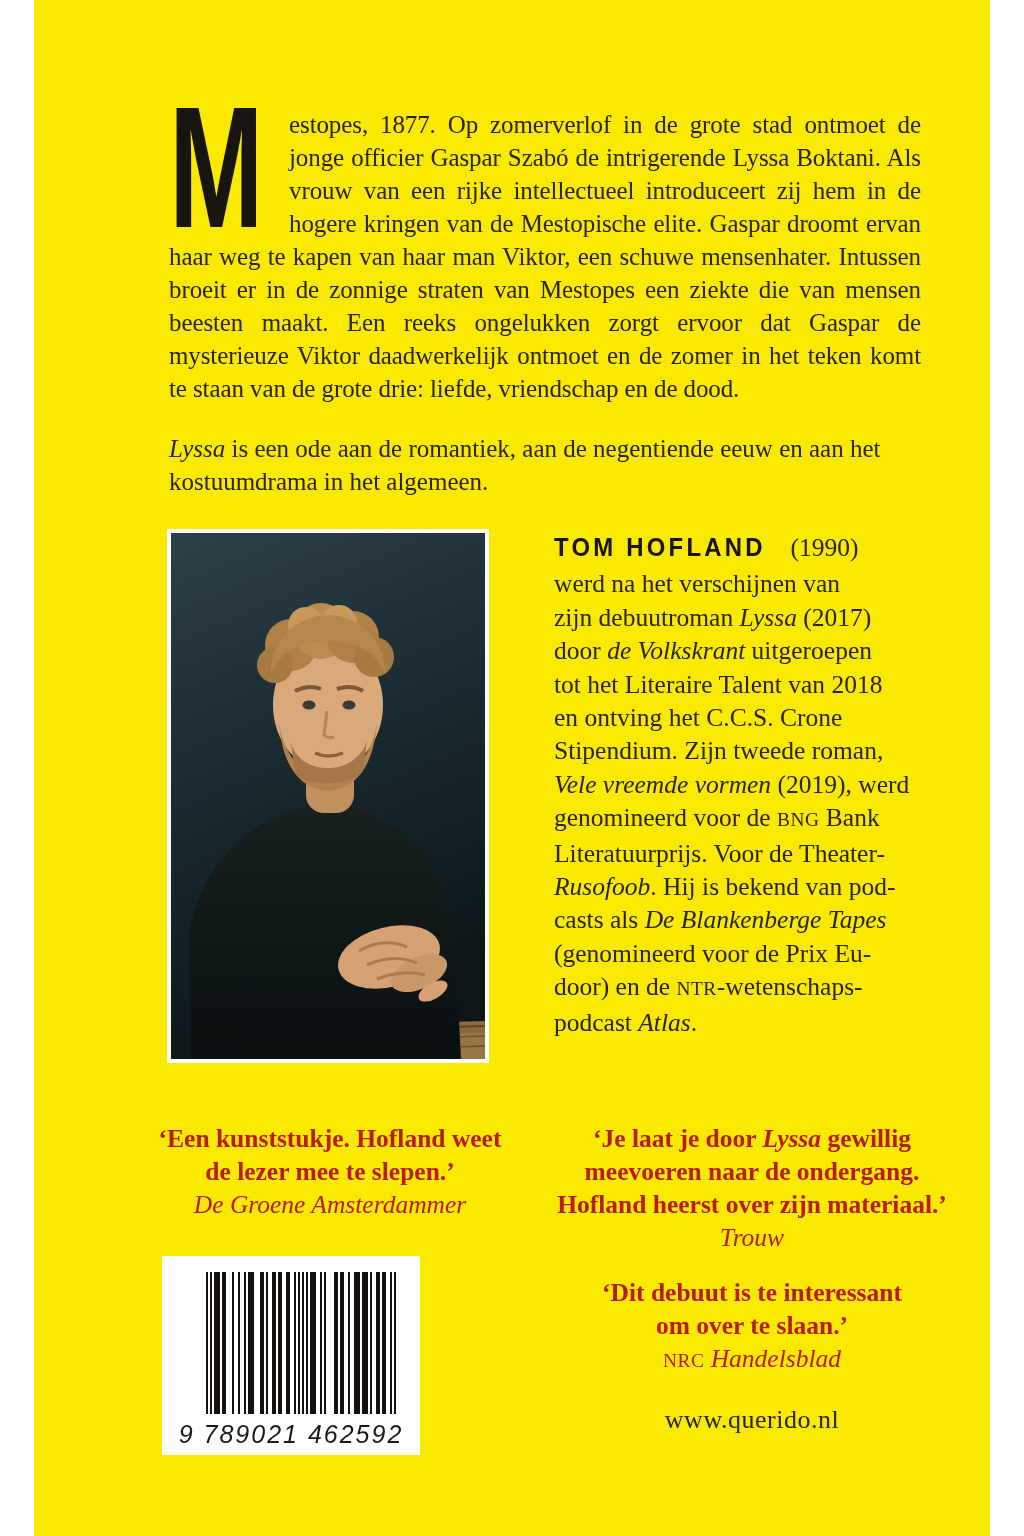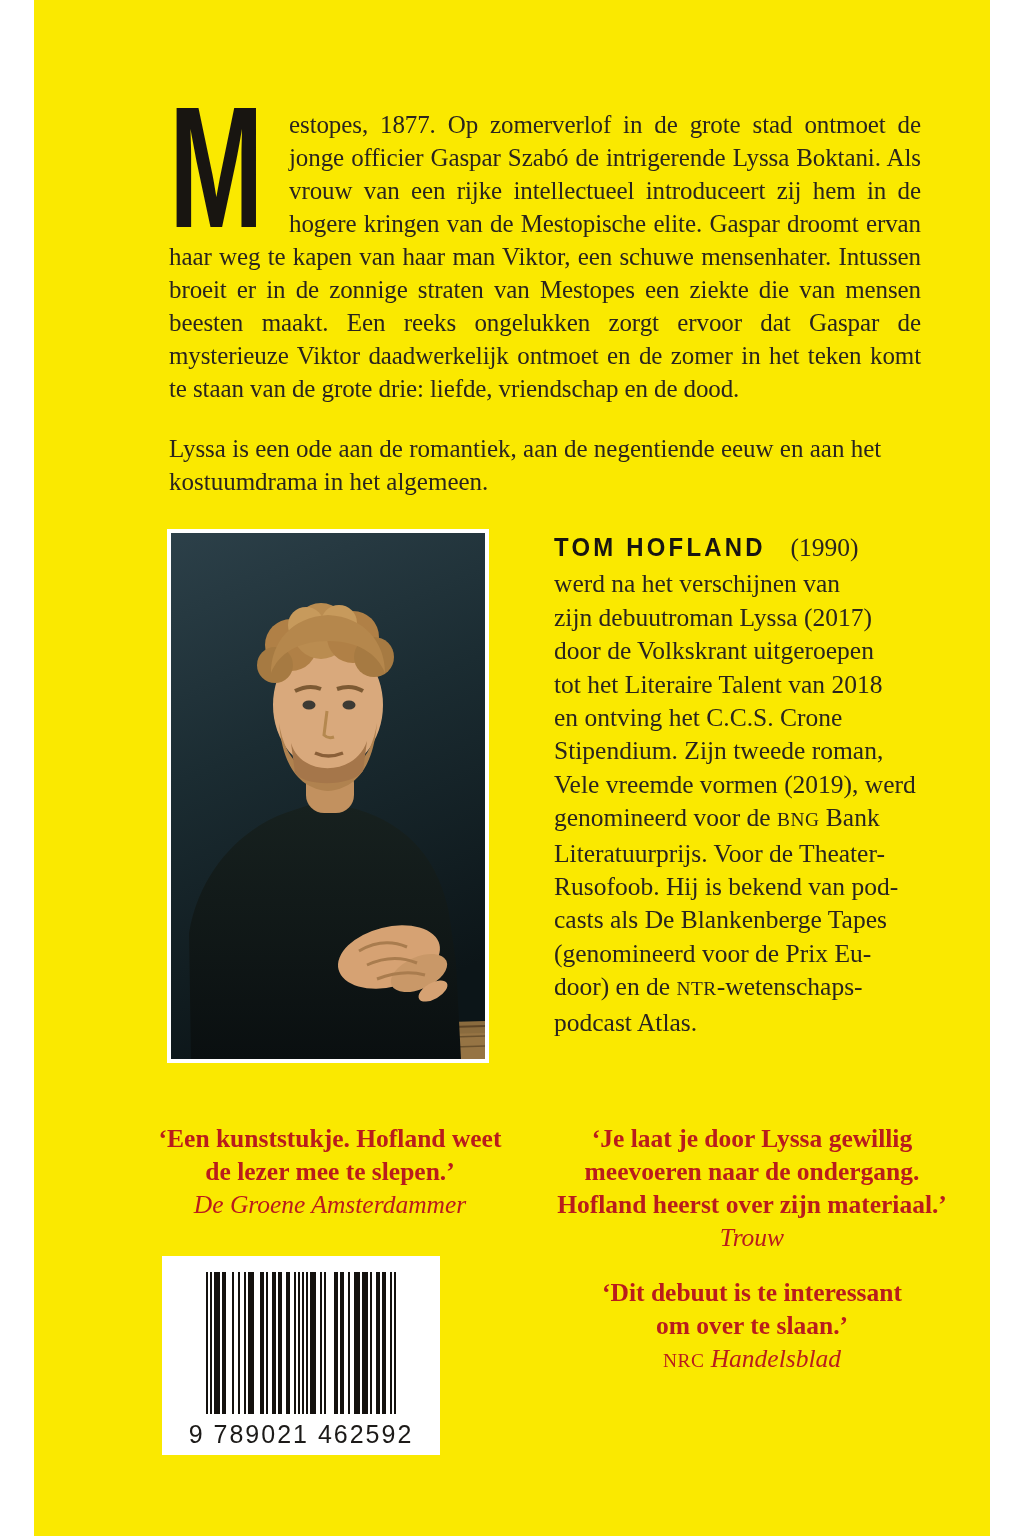--- a/index.html
+++ b/index.html
@@ -56,27 +56,28 @@
   .quote{
     position:absolute;text-align:center;color:#b91c1c;
     font-size:25.5px;line-height:33px;font-weight:bold;
   }
   .quote .attribution{font-weight:normal;font-style:italic;}
   .quote-left{left:118px;top:1122px;width:356px;}
   .quote-right-1{left:518px;top:1122px;width:400px;}
   .quote-right-2{left:518px;top:1276px;width:400px;}
 
   
-  .i{}
+  .i{font-style:italic;}
   .sc{text-transform:uppercase;font-size:0.76em;letter-spacing:0.5px;font-style:normal;}
 
   
   .barcode-box{
-    position:absolute;left:128px;top:1256px;width:278px;height:199px;
+    position:absolute;left:128px;top:1256px;width:258px;height:199px;
     background:#ffffff;
+    font-style:italic;
   }
   .barcode-bars{position:absolute;left:44px;top:16px;width:190px;height:142px;}
   .barcode-bars svg{display:block;width:100%;height:100%;}
   .barcode-digits{
     position:absolute;left:0;bottom:6px;width:100%;text-align:center;
     font-family:"Liberation Sans", sans-serif;font-size:25px;color:#1c1a18;
     letter-spacing:2px;white-space:nowrap;
   }
 
   
@@ -244,15 +245,16 @@
             <rect x="164" y="0" width="2" height="142" fill="#14110e"></rect>
             <rect x="170" y="0" width="4" height="142" fill="#14110e"></rect>
             <rect x="176" y="0" width="4" height="142" fill="#14110e"></rect>
             <rect x="184" y="0" width="2" height="142" fill="#14110e"></rect>
             <rect x="188" y="0" width="2" height="142" fill="#14110e"></rect>
           </svg>
         </div>
       <div class="barcode-digits">9 789021 462592</div>
     </div>
 
+    <div class="website">www.querido.nl</div>
 
   </div>
 </div>
 
 </body></html>

